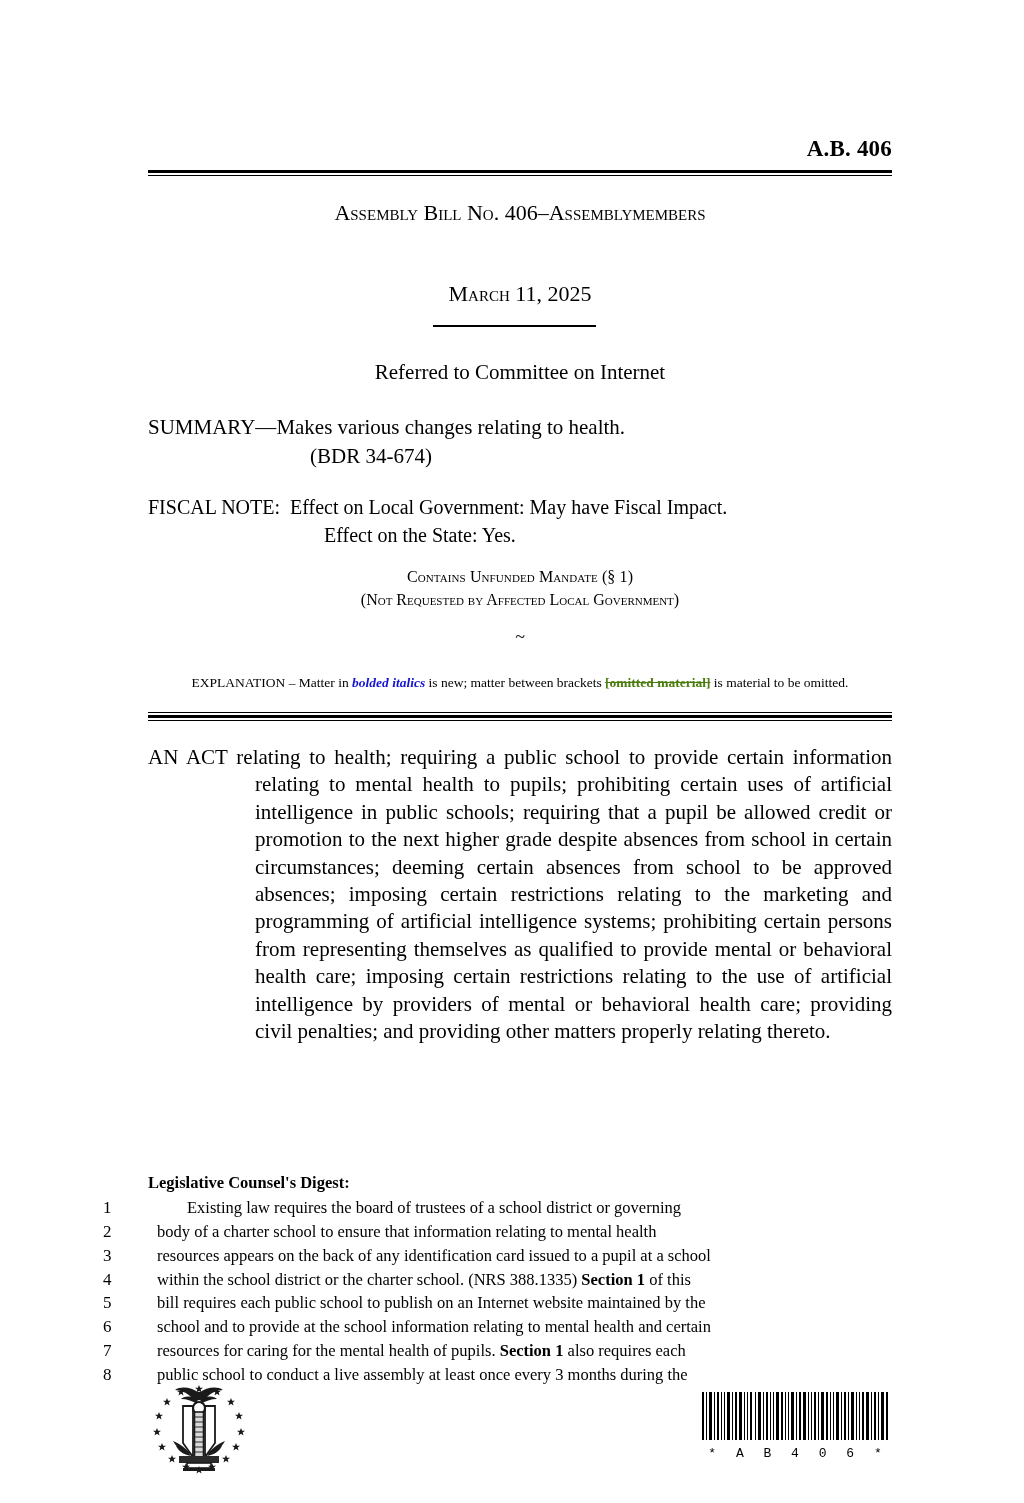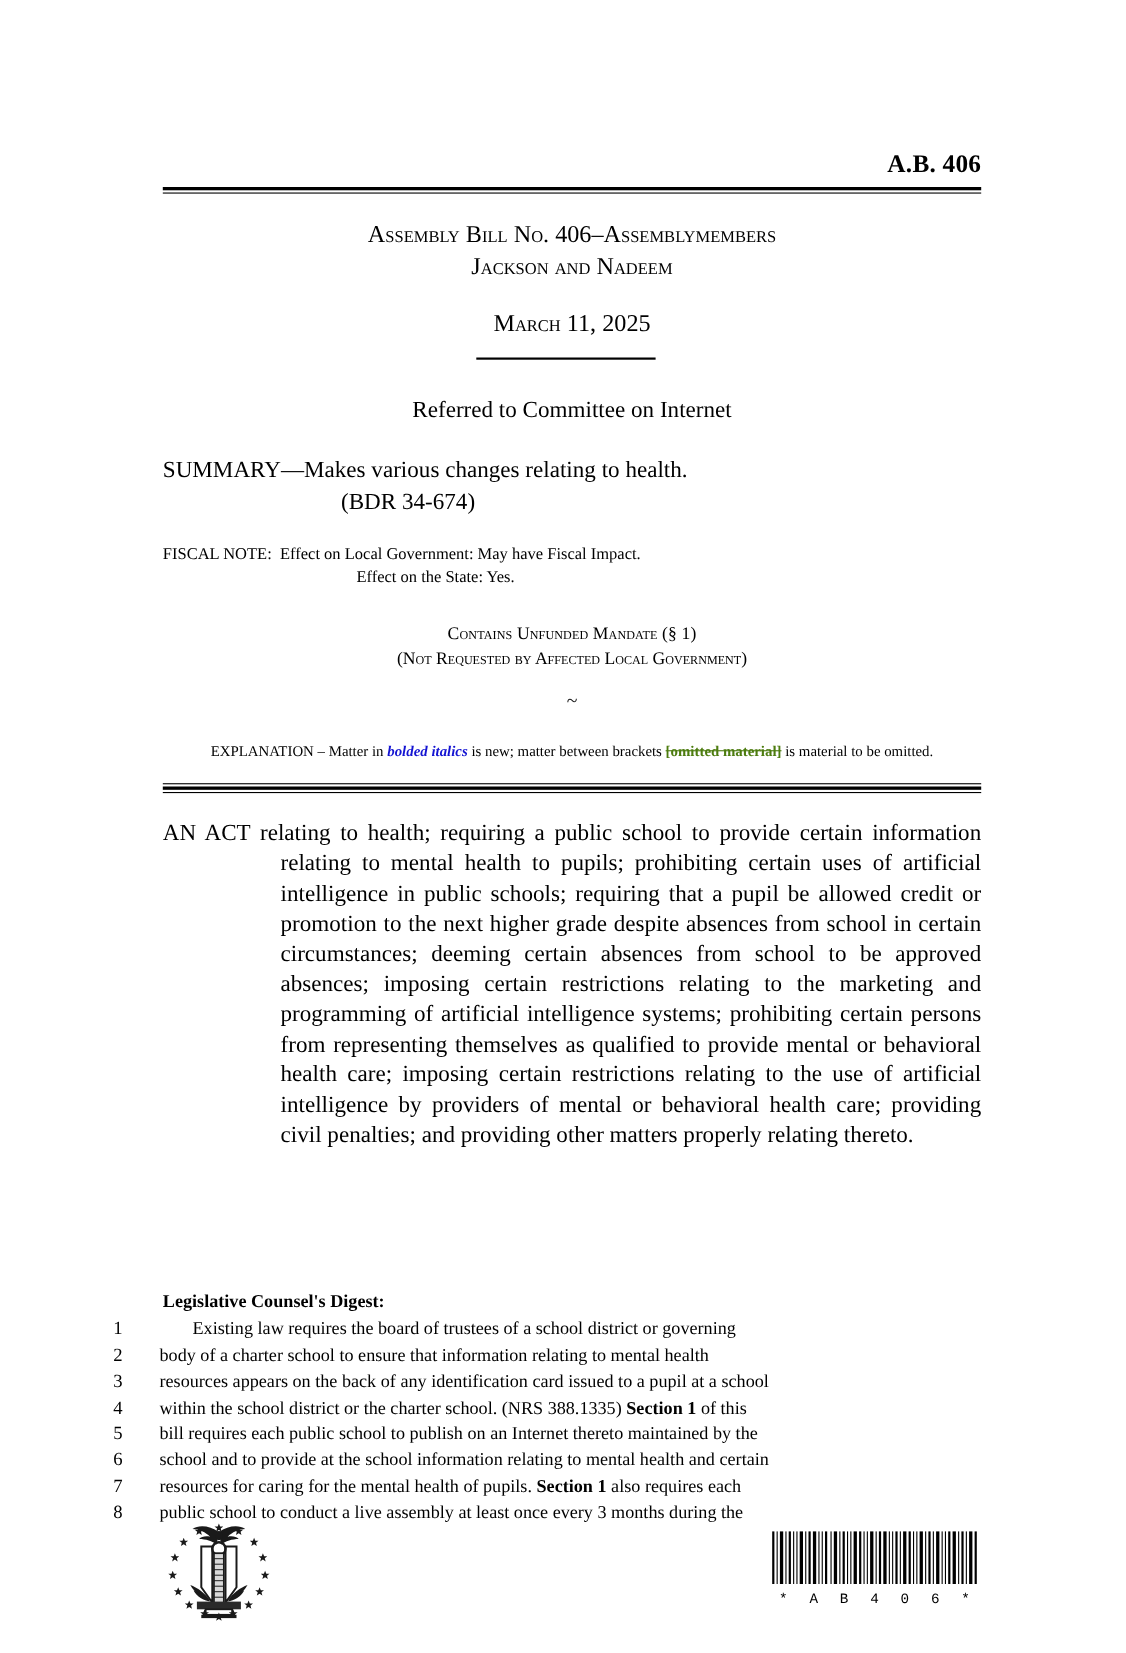--- a/index.html
+++ b/index.html
@@ -102,21 +102,21 @@
     padding-left: 162px;
     text-align: left;
   }
 
   
   .fiscal {
     position: absolute;
     left: 148px;
     top: 494px;
     width: 744px;
-    font-size: 15px;
+    font-size: 20px;
     line-height: 1.38;
   }
   .fiscal .fl {
     display: block;
     padding-left: 176px;
     text-indent: -176px;
   }
   .fiscal .fl2 {
     display: block;
     padding-left: 176px;
@@ -218,20 +218,21 @@
     width: 42px;
     flex: 0 0 42px;
     font-size: 17px;
     text-align: left;
   }
   .dtxt {
     flex: 1 1 auto;
     text-align: justify;
     text-justify: inter-word;
     white-space: nowrap;
+    margin-left: 12px;
   }
   .dtxt b { font-weight: bold; }
 
   
   .seal {
     position: absolute;
     left: 143px;
     top: 1383px;
     width: 112px;
     height: 100px;
@@ -268,21 +269,20 @@
   <div class="bill-no">A.B. 406</div>
 
   <div class="rule-top">
     <div class="thick"></div>
     <div class="gap"></div>
     <div class="thin"></div>
   </div>
 
   <div class="hdr-title">
     <div>Assembly Bill No. 406–Assemblymembers</div>
-    <div>Jackson and Nadeem</div>
   </div>
 
   <div class="hdr-date">March 11, 2025</div>
 
   <div class="rule-short"></div>
 
   <div class="hdr-referred">Referred to Committee on Internet</div>
 
   <div class="summary">
     <span class="body"><span>SUMMARY—</span><span>Makes various changes relating to health.</span></span>
@@ -327,21 +327,21 @@
     <div class="dline">
       <div class="dnum">3</div>
       <div class="dtxt">resources appears on the back of any identification card issued to a pupil at a school</div>
     </div>
     <div class="dline">
       <div class="dnum">4</div>
       <div class="dtxt">within the school district or the charter school. (NRS 388.1335) <b>Section 1</b> of this</div>
     </div>
     <div class="dline">
       <div class="dnum">5</div>
-      <div class="dtxt">bill requires each public school to publish on an Internet thereto maintained by the</div>
+      <div class="dtxt">bill requires each public school to publish on an Internet website maintained by the</div>
     </div>
     <div class="dline">
       <div class="dnum">6</div>
       <div class="dtxt">school and to provide at the school information relating to mental health and certain</div>
     </div>
     <div class="dline">
       <div class="dnum">7</div>
       <div class="dtxt">resources for caring for the mental health of pupils. <b>Section 1</b> also requires each</div>
     </div>
     <div class="dline">

